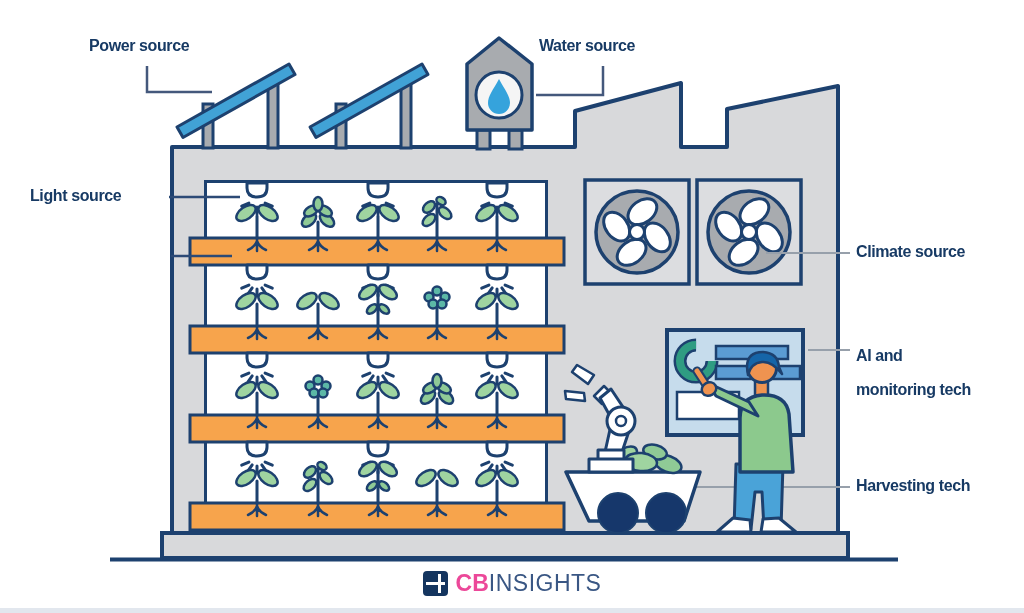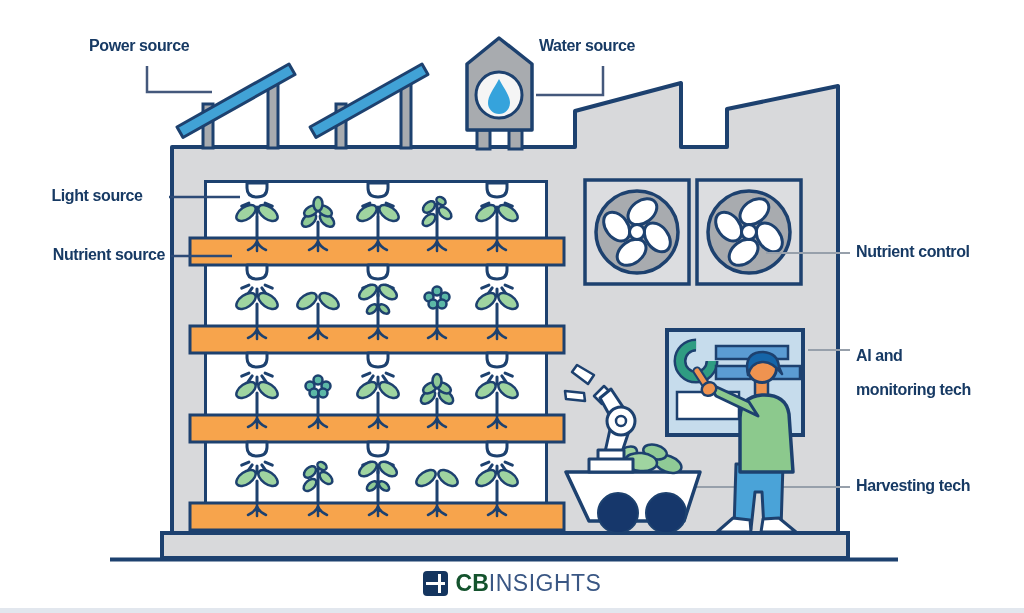--- a/index.html
+++ b/index.html
@@ -3,33 +3,33 @@
 <meta charset="utf-8">
 <style>
   html,body{margin:0;padding:0;background:#fff;}
   .stage{position:relative;width:1024px;height:613px;background:#ffffff;overflow:hidden;
          font-family:"Liberation Sans",sans-serif;}
   svg{position:absolute;left:0;top:0;}
   .label{position:absolute;font-weight:700;font-size:16px;line-height:1.08;
          color:#173a64;letter-spacing:-0.4px;white-space:nowrap;}
   #label-power{left:89px;top:37px;}
   #label-water{left:539px;top:37px;}
-  #label-light{left:30px;top:187px;width:134px;text-align:center;}
+  #label-light{left:30px;top:187px;width:134px;text-align:left;}
   #label-nutrient{left:24px;top:246px;width:141px;text-align:right;}
   #label-climate{left:856px;top:243px;}
   #label-ai{left:856px;top:339px;line-height:34px;}
   #label-ai span{display:block;}
   #label-harvest{left:856px;top:477px;}
   .logo{position:absolute;left:0;top:570px;width:1024px;display:flex;
         justify-content:center;align-items:center;gap:8px;}
   .logo-mark{width:25px;height:25px;background:#14355f;border-radius:4px;position:relative;}
   .logo-mark::before{content:"";position:absolute;left:3px;right:3px;top:11px;height:3px;background:#fff;}
   .logo-mark::after{content:"";position:absolute;top:3px;bottom:3px;left:15px;width:3px;background:#fff;}
   .logo-text{font-size:23px;font-weight:400;color:#3a5784;letter-spacing:0.5px;}
-  .logo-text b{font-weight:700;color:#14532d;letter-spacing:0;}
+  .logo-text b{font-weight:700;color:#ec4899;letter-spacing:0;}
   .bottom-strip{position:absolute;left:0;bottom:0;width:1024px;height:5px;background:#e2e7ee;}
 </style>
 </head>
 <body>
 
 <div class="stage">
 
 <svg width="1024" height="613" viewBox="0 0 1024 613">
 
   <line x1="110" y1="559.5" x2="898" y2="559.5" stroke="#1d416f" stroke-width="4"></line>
@@ -382,22 +382,21 @@
   <path d="M603,66 V95 H536" fill="none" stroke="#44587c" stroke-width="2.5"></path>
   <line x1="169" y1="197" x2="240" y2="197" stroke="#2c4a76" stroke-width="2.5"></line>
   <line x1="171" y1="256" x2="232" y2="256" stroke="#2c4a76" stroke-width="2.5"></line>
   <line x1="766" y1="253" x2="850" y2="253" stroke="#97a0ab" stroke-width="2"></line>
   <line x1="808" y1="350" x2="850" y2="350" stroke="#97a0ab" stroke-width="2"></line>
 </svg>
 
 <div class="label" id="label-power">Power source</div>
 <div class="label" id="label-water">Water source</div>
 <div class="label" id="label-light">Light source</div>
-<div class="label" id="label-nutrient">Nutrient source</div>
-<div class="label" id="label-climate">Nutrient control</div>
+<div class="label" id="label-climate">Climate source</div>
 <div class="label" id="label-harvest">Harvesting tech</div>
 <div class="label" id="label-ai">
   <span>AI and</span>
   <span>monitoring tech</span>
 </div>
 
 <div class="logo">
   <div class="logo-mark"></div>
   <div class="logo-text"><b>CB</b><span>INSIGHTS</span></div>
 </div>

